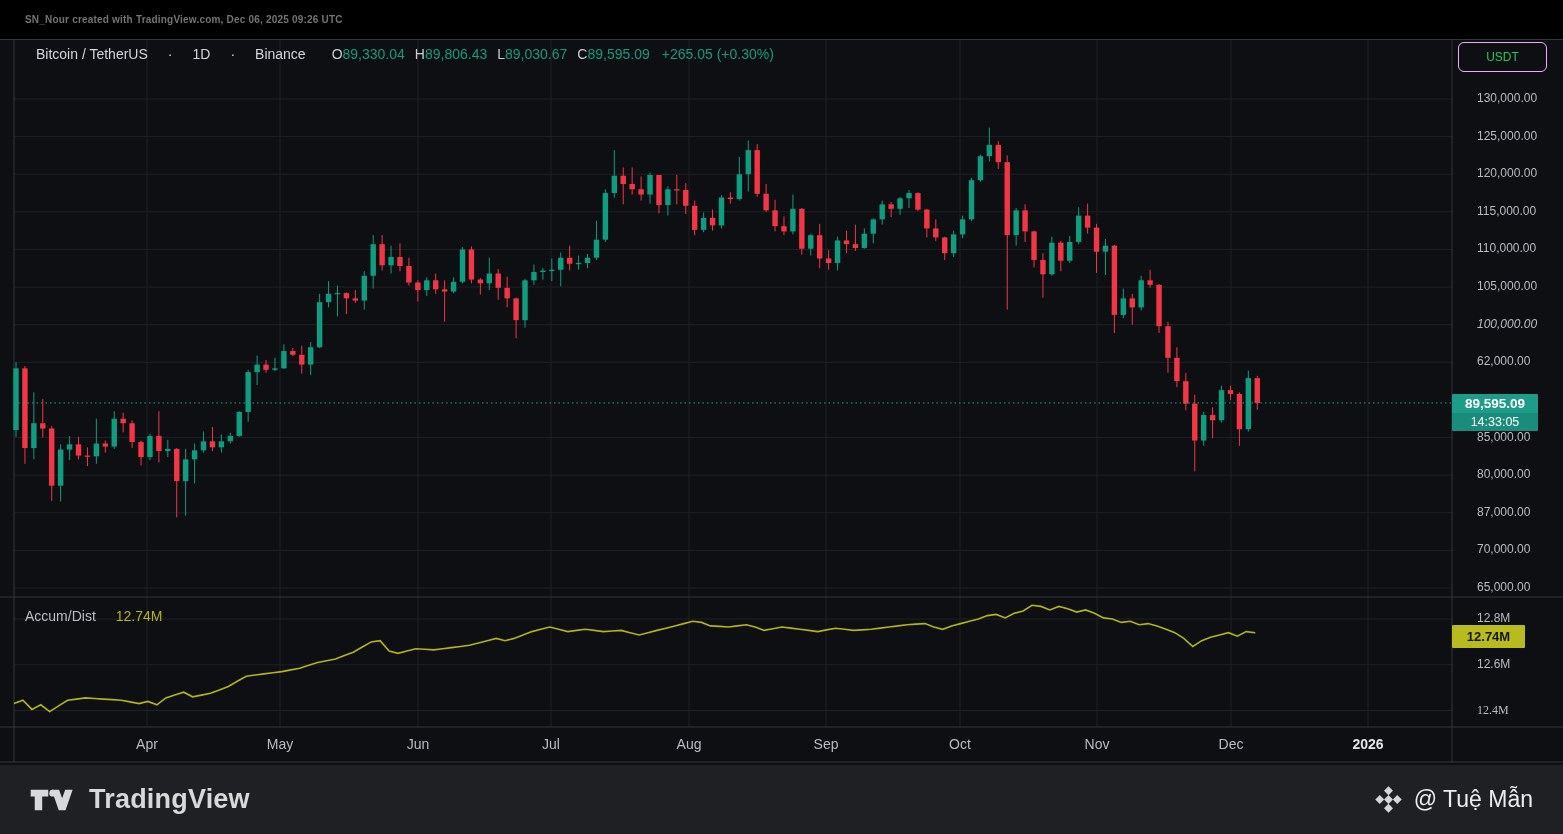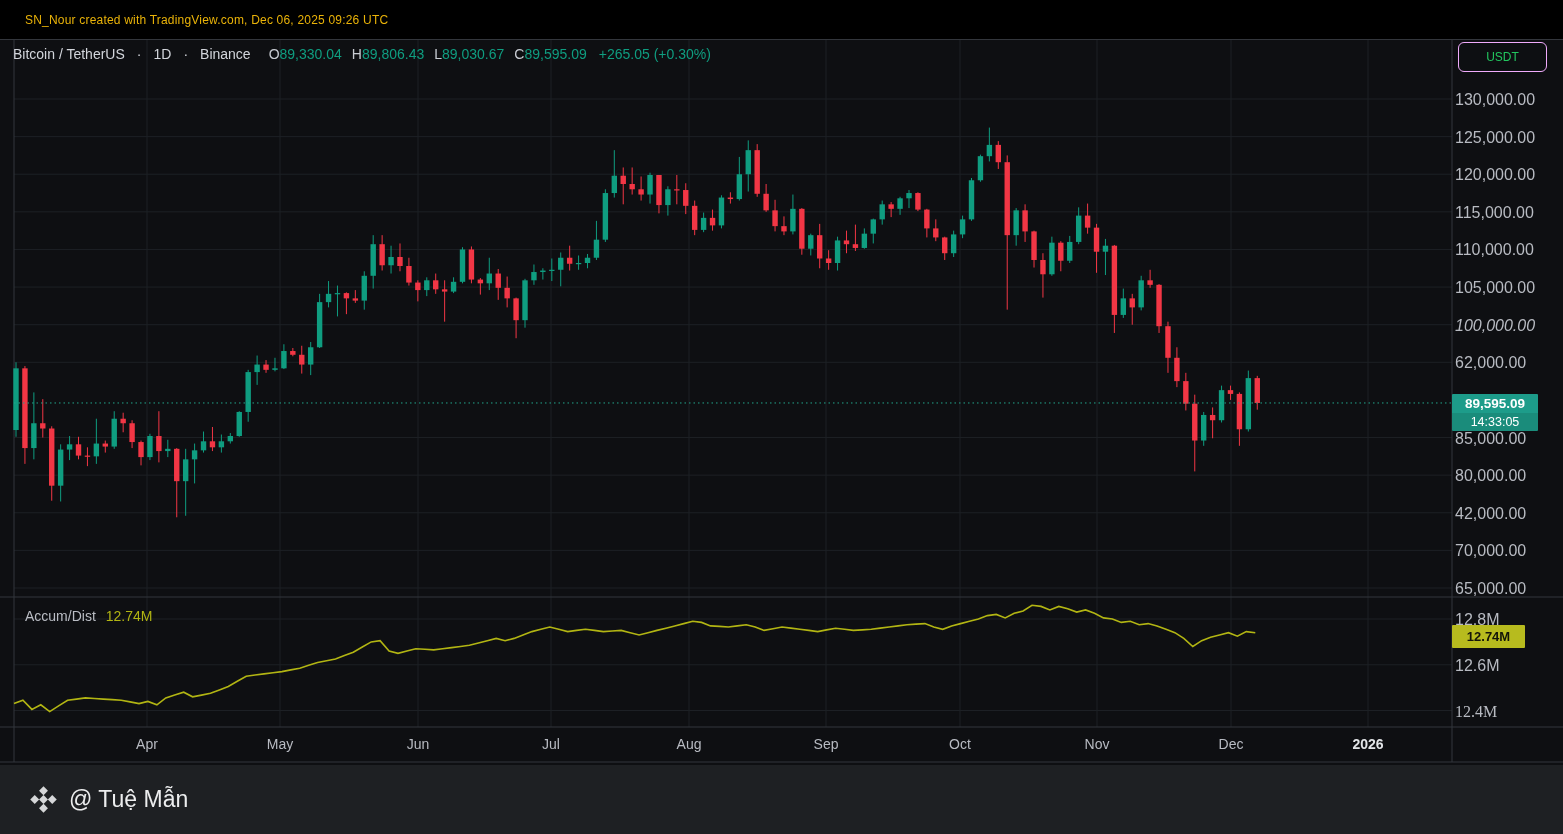--- a/index.html
+++ b/index.html
@@ -1,44 +1,44 @@
 <!DOCTYPE html>
 <html style="--bg: #0e0f12; --topbar-bg: #000000; --footer-bg: #1e2023; --up: #0f9d80; --accent-bg: #1d9c8a; --ad-bg: #b7bb1e; --ad-line: #b2b513; --axis-text: #b8bbc2; --border: #33363c;"><head>
 <meta charset="utf-8">
 <style>
   html,body{margin:0;padding:0;background:#000;}
   body{width:1563px;height:834px;overflow:hidden;font-family:"Liberation Sans","DejaVu Sans",sans-serif;
        -webkit-font-smoothing:antialiased;}
   .topbar{height:40px;background:var(--topbar-bg,#000);display:flex;align-items:center;
           padding-left:25px;box-sizing:border-box;border-bottom:1px solid var(--border,#33363c);}
-  .watermark{color:#eab308;font-size:12px;letter-spacing:.2px;}
+  .watermark{color:#737373;font-size:10px;letter-spacing:.2px;font-weight:bold;}
   .stage{position:relative;width:1563px;height:725px;background:var(--bg,#0e0f12);}
   #plot{position:absolute;left:0;top:0;display:block;}
-  .pane-header{position:absolute;left:13px;top:6px;z-index:6;font-size:14px;color:#d2d5db;
-               display:flex;align-items:baseline;gap:12px;white-space:nowrap;}
+  .pane-header{position:absolute;left:36px;top:6px;z-index:6;font-size:14px;color:#d2d5db;
+               display:flex;align-items:baseline;gap:20px;white-space:nowrap;}
   .pane-header .dim{color:#d2d5db;}
   .ohlc-group{display:flex;gap:10px;margin-left:6px;}
   .ohlc-item .k{color:#c7cbd2;}
   .ohlc-item .v{color:var(--up,#0f9d80);}
   .chg{color:var(--up,#0f9d80);margin-left:2px;}
   .usdt-btn{position:absolute;left:1458px;top:2px;width:87px;height:28px;z-index:7;
             border:1px solid #f0abfc;border-radius:6px;color:#22c55e;font-size:12px;
             display:flex;align-items:center;justify-content:center;background:rgba(14,15,18,.6);cursor:pointer;}
   .price-axis-zone{position:absolute;left:1452px;top:0;width:111px;height:725px;z-index:5;}
   .time-axis-zone{position:absolute;left:0;top:687px;width:1563px;height:35px;z-index:4;}
-  .ptick{position:absolute;left:3px;font-size:16px;color:var(--axis-text,#b8bbc2);white-space:nowrap;}
+  .ptick{position:absolute;left:25px;font-size:12px;color:var(--axis-text,#b8bbc2);white-space:nowrap;}
   .mtick{position:absolute;top:9px;transform:translateX(-50%);font-size:14px;color:var(--axis-text,#b4b7be);}
   .mtick.bold{color:#e3e5e8;font-weight:700;}
   .live-price{position:absolute;left:0;width:86px;background:var(--accent-bg,#1d9c8a);color:#fff;
               text-align:center;z-index:6;border-radius:1px;}
   .live-price .p{font-size:13.5px;font-weight:700;line-height:19px;}
   .live-price .t{font-size:12.5px;line-height:18px;background:rgba(0,0,0,.10);}
   .live-ad{position:absolute;left:0;width:73px;background:var(--ad-bg,#b7bb1e);color:#14150a;
            font-size:13px;font-weight:700;text-align:center;line-height:23px;height:23px;z-index:6;border-radius:1px;}
-  .ind-header{position:absolute;left:25px;top:568px;z-index:6;font-size:14px;display:flex;gap:10px;align-items:center;}
+  .ind-header{position:absolute;left:25px;top:568px;z-index:6;font-size:14px;display:flex;gap:20px;align-items:center;}
   .ind-name{color:#babdc4;}
   .ind-val{color:var(--ad-line,#b2b513);}
   .footer{height:69px;background:var(--footer-bg,#1e2023);display:flex;align-items:center;
           justify-content:space-between;padding:0 30px;box-sizing:border-box;}
   .brand{display:flex;align-items:center;gap:13px;cursor:pointer;}
   .brand-text{color:#d7d8da;font-size:27px;font-weight:700;letter-spacing:.2px;}
   .credit{display:flex;align-items:center;gap:12px;color:#ecedee;font-size:23px;}
 </style>
 </head>
 <body>
@@ -681,21 +681,21 @@
   <div class="ptick" style="top: 51px;">130,000.00</div>
       <div class="ptick" style="top: 88.6154px;">125,000.00</div>
       <div class="ptick" style="top: 126.231px;">120,000.00</div>
       <div class="ptick" style="top: 163.846px;">115,000.00</div>
       <div class="ptick" style="top: 201.462px;">110,000.00</div>
       <div class="ptick" style="top: 239.077px;">105,000.00</div>
       <div class="ptick" style="top: 276.692px; font-style: italic;">100,000.00</div>
       <div class="ptick" style="top: 314.308px;">62,000.00</div>
       <div class="ptick" style="top: 389.538px;">85,000.00</div>
       <div class="ptick" style="top: 427.154px;">80,000.00</div>
-      <div class="ptick" style="top: 464.769px;">42,000.00</div>
+      <div class="ptick" style="top: 464.769px;">87,000.00</div>
       <div class="ptick" style="top: 502.385px;">70,000.00</div>
       <div class="ptick" style="top: 540px;">65,000.00</div>
       <div class="ptick" style="top: 571px;">12.8M</div>
       <div class="ptick" style="top: 616.75px;">12.6M</div>
       <div class="ptick" style="top: 662.5px; font-family: Liberation Serif, serif;">12.4M</div>
     </div>
 
   <div class="time-axis-zone" id="time-axis">
       <div class="mtick" style="left: 147px;">Apr</div>
       <div class="mtick" style="left: 280px;">May</div>
@@ -704,20 +704,30 @@
       <div class="mtick" style="left: 689px;">Aug</div>
       <div class="mtick" style="left: 826px;">Sep</div>
       <div class="mtick" style="left: 960px;">Oct</div>
       <div class="mtick" style="left: 1097px;">Nov</div>
       <div class="mtick" style="left: 1231px;">Dec</div>
       <div class="mtick bold" style="left: 1368px;">2026</div>
     </div>
 </div>
 
 <div class="footer">
+  <div class="brand">
+    <svg width="46" height="34" viewBox="0 0 68 34">
+      <g fill="#d7d8da">
+        <path d="M1 2 h26 v10 h-9 v20 h-11 V12 H1 Z"></path>
+        <circle cx="33.5" cy="7" r="5"></circle>
+        <path d="M32 2 h11 l4.5 12.5 L52 2 h11 L52.5 32 h-10 Z"></path>
+      </g>
+    </svg>
+    <span class="brand-text">TradingView</span>
+  </div>
   <div class="credit">
     <svg width="27" height="27" viewBox="0 0 24 24">
       <g fill="#d6d7d9">
         <rect x="9.2" y="1.4" width="5.6" height="5.6" transform="rotate(45 12 4.2)"></rect>
         <rect x="1.4" y="9.2" width="5.6" height="5.6" transform="rotate(45 4.2 12)"></rect>
         <rect x="9.2" y="9.2" width="5.6" height="5.6" transform="rotate(45 12 12)"></rect>
         <rect x="17" y="9.2" width="5.6" height="5.6" transform="rotate(45 19.8 12)"></rect>
         <rect x="9.2" y="17" width="5.6" height="5.6" transform="rotate(45 12 19.8)"></rect>
       </g>
     </svg>

